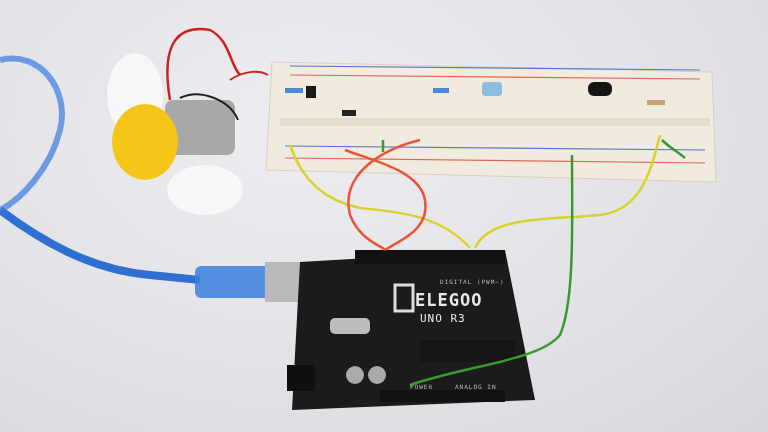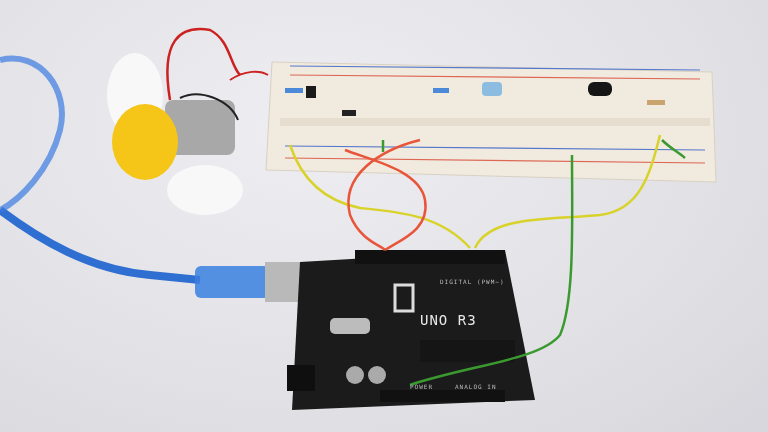--- a/index.html
+++ b/index.html
@@ -1,21 +1,21 @@
 <!DOCTYPE html>
 <html><head>
 <meta charset="utf-8">
 <style>
   html,body{margin:0;padding:0;}
   body{width:768px;height:432px;overflow:hidden;background:#e4e4e8;font-family:"Liberation Sans",sans-serif;}
   .scene{position:relative;width:768px;height:432px;background:radial-gradient(ellipse at 40% 30%,#eeeef2 0%,#e2e2e6 60%,#d6d6dc 100%);overflow:hidden;}
   svg{position:absolute;left:0;top:0;}
   .label{position:absolute;color:#e8e8e8;font-family:"DejaVu Sans Mono",monospace;letter-spacing:1px;}
   .brand{left:415px;top:290px;font-size:17px;font-weight:bold;}
-  .model{left:420px;top:312px;font-size:14px;}
+  .model{left:420px;top:312px;font-size:11px;}
   .digital{left:440px;top:278px;font-size:6px;color:#bbb;}
   .power{left:410px;top:383px;font-size:6px;color:#bbb;}
   .analog{left:455px;top:383px;font-size:6px;color:#bbb;}
 </style>
 </head>
 <body>
 
 <div class="scene">
   <svg width="768" height="432" viewBox="0 0 768 432">
 
@@ -58,17 +58,18 @@
     <rect x="420" y="340" width="95" height="22" fill="#151515"></rect>
 
     <path d="M290,145 C300,175 320,200 360,208 C400,212 440,215 470,248" stroke="#d8d22a" stroke-width="2.5" fill="none"></path>
     <path d="M660,135 C650,175 640,210 600,215 C550,220 490,215 475,248" stroke="#d8d22a" stroke-width="2.5" fill="none"></path>
     <path d="M345,150 C370,160 420,170 425,200 C430,230 400,240 385,250" stroke="#e8553a" stroke-width="2.5" fill="none"></path>
     <path d="M420,140 C380,150 340,175 350,215 C360,240 380,245 385,250" stroke="#e8553a" stroke-width="2.5" fill="none"></path>
     <path d="M572,155 C572,220 575,300 560,335 C540,360 470,365 410,385" stroke="#3a9a30" stroke-width="2.5" fill="none"></path>
     <path d="M662,140 C670,148 678,152 685,158" stroke="#3a9a30" stroke-width="2.5" fill="none"></path>
     <path d="M383,140 L383,152" stroke="#3a9a30" stroke-width="2.5"></path>
   </svg>
+  <div class="label brand">ELEGOO</div>
   <div class="label model">UNO R3</div>
   <div class="label digital">DIGITAL (PWM~)</div>
   <div class="label power">POWER</div>
   <div class="label analog">ANALOG IN</div>
 </div>
 
 </body></html>

